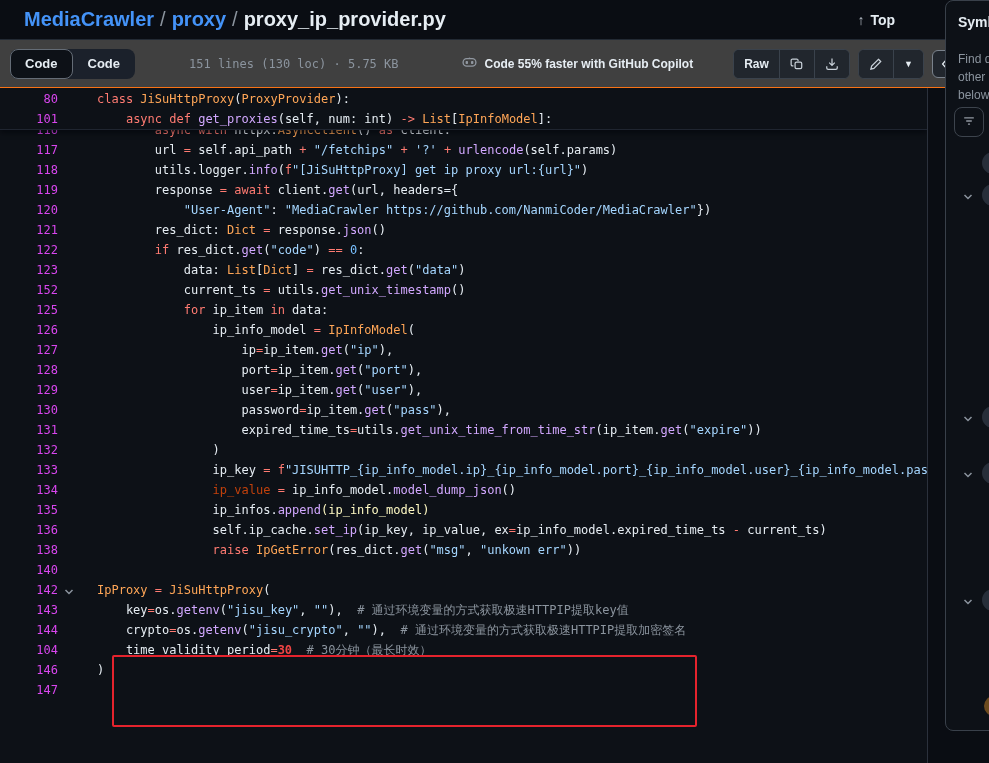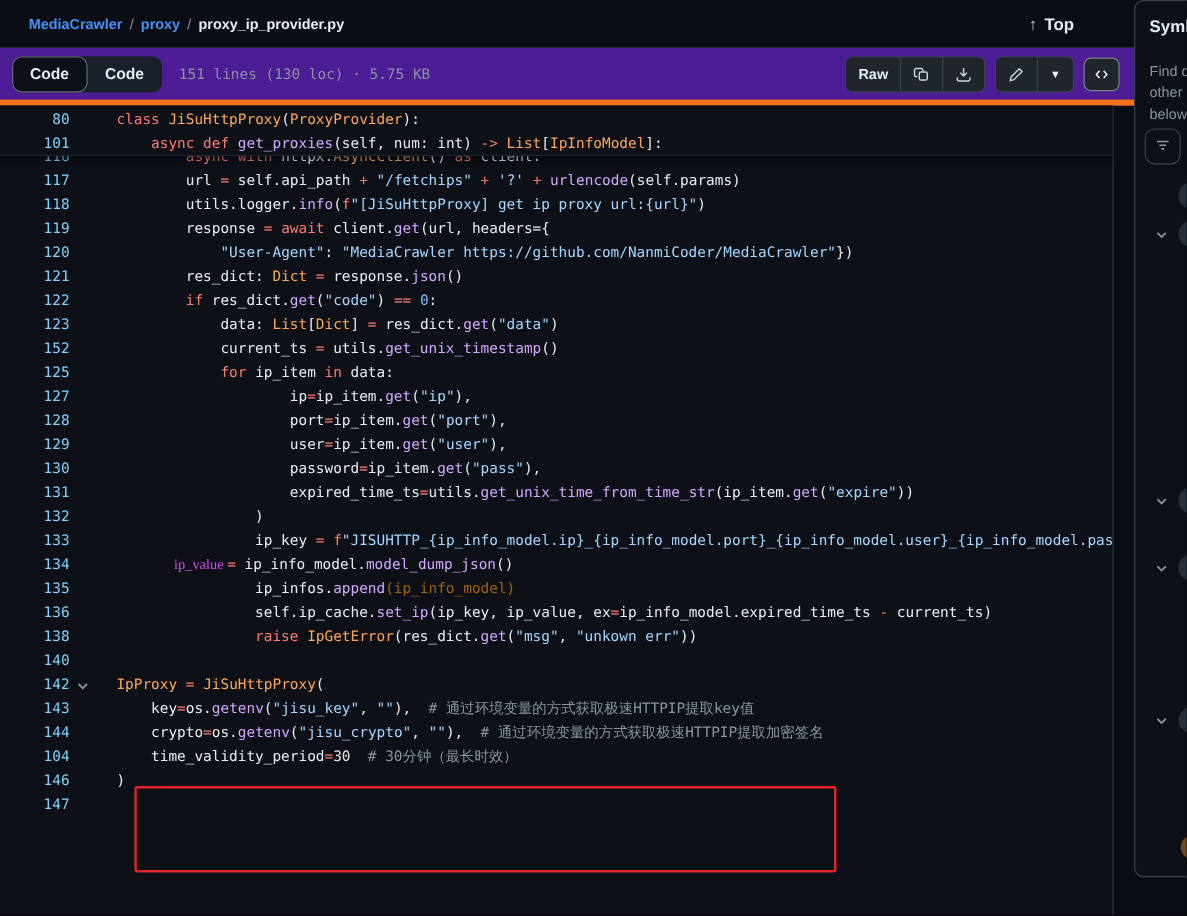--- a/index.html
+++ b/index.html
@@ -1,50 +1,50 @@
 <!DOCTYPE html>
 <html><head>
 <meta charset="utf-8">
 <style>
   html,body{margin:0;padding:0;background:#05070c;}
   .stage{position:relative;width:989px;height:763px;overflow:hidden;background:#0a0d13;
          font-family:"Liberation Sans","DejaVu Sans",sans-serif;color:#e6edf3;}
   
   .breadcrumb-row{position:absolute;top:0;left:0;width:945px;height:40px;box-sizing:border-box;
     border-bottom:1px solid #232a34;display:flex;align-items:center;padding:0 16px 0 24px;background:#0a0d13;}
-  .crumbs{font-size:12px;font-weight:600;white-space:nowrap;}
+  .crumbs{font-size:20px;font-weight:600;white-space:nowrap;}
   .crumbs a{color:#4493f8;text-decoration:none;cursor:pointer;}
   .crumbs .sep{color:#8b949e;font-weight:400;padding:0 6px;}
   .crumbs .file{color:#e6edf3;font-weight:700;}
   .top-link{margin-left:auto;margin-right:28px;display:flex;align-items:center;gap:6px;background:none;border:none;
     color:#e6edf3;font-size:14px;font-weight:600;cursor:pointer;font-family:inherit;}
   .top-link .arrow{color:#b7bfc8;font-size:14px;}
   .toolbar-row{position:absolute;top:40px;left:0;width:945px;height:48px;box-sizing:border-box;
-    border-bottom:5px solid #f97316;display:flex;align-items:center;padding:0 12px 0 10px;background:#4c1d95;}
+    border-bottom:1px solid #f97316;display:flex;align-items:center;padding:0 12px 0 10px;background:#404040;gap:40px;}
   .seg{display:flex;align-items:center;background:#1b212b;border-radius:8px;height:30px;}
   .seg-btn{height:30px;box-sizing:border-box;padding:0 14px;border-radius:8px;border:1px solid transparent;
     background:transparent;color:#e6edf3;font-size:13px;font-weight:600;cursor:pointer;font-family:inherit;}
   .seg-btn.active{background:#0d1117;border-color:#646c76;}
   .meta{margin-left:14px;font-family:"DejaVu Sans Mono",monospace;font-size:12px;color:#8b949e;white-space:nowrap;}
   .copilot{margin-left:22px;display:flex;align-items:center;gap:7px;font-size:12px;font-weight:700;color:#e6edf3;white-space:nowrap;}
   .tb-right{margin-left:auto;display:flex;align-items:center;gap:8px;}
   .btn-group{display:flex;align-items:stretch;height:28px;border:1px solid #3a424c;border-radius:6px;overflow:hidden;background:#21262d;}
   .gbtn{display:flex;align-items:center;justify-content:center;background:#21262d;border:none;color:#e6edf3;
     font-size:12px;font-weight:600;cursor:pointer;padding:0 10px;font-family:inherit;}
   .btn-group .gbtn + .gbtn{border-left:1px solid #3a424c;}
   .gbtn svg{display:block;}
   .solo{height:28px;box-sizing:border-box;border:1px solid #7a828c;border-radius:6px;background:#21262d;padding:0 7px;}
   .caret{font-size:9px;color:#e6edf3;}
   
   .code-area{position:absolute;top:88px;left:0;width:928px;height:675px;background:#0d1117;
     border-right:1px solid #2b313c;box-sizing:border-box;overflow:hidden;}
   .lines{position:absolute;top:32px;left:0;width:100%;}
   .code-row{height:20px;line-height:20px;font-family:"DejaVu Sans Mono",monospace;font-size:12px;
     white-space:pre;position:relative;padding-left:97px;color:#e6edf3;overflow:hidden;}
-  .ln{position:absolute;left:0;top:0;width:58px;text-align:right;color:#7dd3fc;cursor:pointer;}
+  .ln{position:absolute;left:0;top:0;width:58px;text-align:right;color:#d946ef;cursor:pointer;}
   .fold{position:absolute;left:63px;top:4px;width:12px;height:12px;cursor:pointer;}
   .sticky{position:absolute;top:0;left:0;width:100%;height:42px;box-sizing:border-box;background:#0d1117;
     border-bottom:1px solid #1f2530;box-shadow:0 3px 5px rgba(1,4,9,.55);z-index:5;padding-top:1px;}
   .red-box{position:absolute;left:112px;top:567px;width:581px;height:68px;border:2px solid #e5232d;
     border-radius:2px;z-index:7;pointer-events:none;}
   
   .symbols-panel{position:absolute;left:945px;top:0;width:340px;height:731px;box-sizing:border-box;
     background:#0d1117;border:1px solid #39404a;border-radius:8px;overflow:hidden;z-index:2;}
   .symbols-panel h3{margin:13px 0 0 12px;font-size:14px;font-weight:700;color:#e6edf3;}
   .sym-desc{position:absolute;top:49px;left:12px;font-size:12px;line-height:18px;color:#8b949e;}
@@ -70,20 +70,33 @@
       <span>Top</span>
     </button>
   </div>
 
   <div class="toolbar-row">
     <div class="seg">
       <button class="seg-btn active">Code</button>
       <button class="seg-btn">Code</button>
     </div>
     <span class="meta">151 lines (130 loc) · 5.75 KB</span>
+    <div class="copilot">
+      <span>
+        <svg width="17" height="16" viewBox="0 0 16 16">
+            <g fill="none" stroke="#9198a1" stroke-width="1.3">
+          <rect x="1.6" y="4.6" width="12.8" height="7.6" rx="3.6"></rect>
+          <rect x="4.1" y="7" width="2.4" height="3" rx="0.8" fill="#9198a1" stroke="none"></rect>
+          <rect x="9.5" y="7" width="2.4" height="3" rx="0.8" fill="#9198a1" stroke="none"></rect>
+          <path d="M8 4.6v-1"></path>
+            </g>
+          </svg>
+      </span>
+      <span>Code 55% faster with GitHub Copilot</span>
+    </div>
     <div class="tb-right">
       <div class="btn-group">
         <button class="gbtn">Raw</button>
         <button class="gbtn" title="">
           <span>
             <svg width="14" height="14" viewBox="0 0 16 16" fill="none" stroke="#c9d1d9" stroke-width="1.4">
               <rect x="5.8" y="5.8" width="7.6" height="7.6" rx="1.6"></rect>
               <path d="M3.9 10.2h-1a1.6 1.6 0 0 1-1.6-1.6V3.9a1.6 1.6 0 0 1 1.6-1.6h4.7a1.6 1.6 0 0 1 1.6 1.6v1"></path>
             </svg>
           </span>
@@ -124,38 +137,39 @@
         <div class="code-row"><span class="ln">116</span><span style="color: rgb(230, 237, 243);">        </span><span style="color: rgb(255, 123, 114);">async with</span><span style="color: rgb(230, 237, 243);"> httpx.</span><span style="color: rgb(255, 166, 87);">AsyncClient</span><span style="color: rgb(230, 237, 243);">() </span><span style="color: rgb(255, 123, 114);">as</span><span style="color: rgb(230, 237, 243);"> client:</span></div>
         <div class="code-row"><span class="ln">117</span><span style="color: rgb(230, 237, 243);">        url </span><span style="color: rgb(255, 123, 114);">=</span><span style="color: rgb(230, 237, 243);"> self.api_path </span><span style="color: rgb(255, 123, 114);">+</span><span style="color: rgb(230, 237, 243);"> </span><span style="color: rgb(165, 214, 255);">"/fetchips"</span><span style="color: rgb(230, 237, 243);"> </span><span style="color: rgb(255, 123, 114);">+</span><span style="color: rgb(230, 237, 243);"> </span><span style="color: rgb(165, 214, 255);">'?'</span><span style="color: rgb(230, 237, 243);"> </span><span style="color: rgb(255, 123, 114);">+</span><span style="color: rgb(230, 237, 243);"> </span><span style="color: rgb(210, 168, 255);">urlencode</span><span style="color: rgb(230, 237, 243);">(self.params)</span></div>
         <div class="code-row"><span class="ln">118</span><span style="color: rgb(230, 237, 243);">        utils.logger.</span><span style="color: rgb(210, 168, 255);">info</span><span style="color: rgb(230, 237, 243);">(</span><span style="color: rgb(255, 123, 114);">f</span><span style="color: rgb(165, 214, 255);">"[JiSuHttpProxy] get ip proxy url:{url}"</span><span style="color: rgb(230, 237, 243);">)</span></div>
         <div class="code-row"><span class="ln">119</span><span style="color: rgb(230, 237, 243);">        response </span><span style="color: rgb(255, 123, 114);">=</span><span style="color: rgb(230, 237, 243);"> </span><span style="color: rgb(255, 123, 114);">await</span><span style="color: rgb(230, 237, 243);"> client.</span><span style="color: rgb(210, 168, 255);">get</span><span style="color: rgb(230, 237, 243);">(url, headers={</span></div>
         <div class="code-row"><span class="ln">120</span><span style="color: rgb(230, 237, 243);">            </span><span style="color: rgb(165, 214, 255);">"User-Agent"</span><span style="color: rgb(230, 237, 243);">: </span><span style="color: rgb(165, 214, 255);">"MediaCrawler https://github.com/NanmiCoder/MediaCrawler"</span><span style="color: rgb(230, 237, 243);">})</span></div>
         <div class="code-row"><span class="ln">121</span><span style="color: rgb(230, 237, 243);">        res_dict: </span><span style="color: rgb(255, 166, 87);">Dict</span><span style="color: rgb(230, 237, 243);"> </span><span style="color: rgb(255, 123, 114);">=</span><span style="color: rgb(230, 237, 243);"> response.</span><span style="color: rgb(210, 168, 255);">json</span><span style="color: rgb(230, 237, 243);">()</span></div>
         <div class="code-row"><span class="ln">122</span><span style="color: rgb(230, 237, 243);">        </span><span style="color: rgb(255, 123, 114);">if</span><span style="color: rgb(230, 237, 243);"> res_dict.</span><span style="color: rgb(210, 168, 255);">get</span><span style="color: rgb(230, 237, 243);">(</span><span style="color: rgb(165, 214, 255);">"code"</span><span style="color: rgb(230, 237, 243);">) </span><span style="color: rgb(255, 123, 114);">==</span><span style="color: rgb(230, 237, 243);"> </span><span style="color: rgb(121, 192, 255);">0</span><span style="color: rgb(230, 237, 243);">:</span></div>
         <div class="code-row"><span class="ln">123</span><span style="color: rgb(230, 237, 243);">            data: </span><span style="color: rgb(255, 166, 87);">List</span><span style="color: rgb(230, 237, 243);">[</span><span style="color: rgb(255, 166, 87);">Dict</span><span style="color: rgb(230, 237, 243);">] </span><span style="color: rgb(255, 123, 114);">=</span><span style="color: rgb(230, 237, 243);"> res_dict.</span><span style="color: rgb(210, 168, 255);">get</span><span style="color: rgb(230, 237, 243);">(</span><span style="color: rgb(165, 214, 255);">"data"</span><span style="color: rgb(230, 237, 243);">)</span></div>
         <div class="code-row"><span class="ln">152</span><span style="color: rgb(230, 237, 243);">            current_ts </span><span style="color: rgb(255, 123, 114);">=</span><span style="color: rgb(230, 237, 243);"> utils.</span><span style="color: rgb(210, 168, 255);">get_unix_timestamp</span><span style="color: rgb(230, 237, 243);">()</span></div>
         <div class="code-row"><span class="ln">125</span><span style="color: rgb(230, 237, 243);">            </span><span style="color: rgb(255, 123, 114);">for</span><span style="color: rgb(230, 237, 243);"> ip_item </span><span style="color: rgb(255, 123, 114);">in</span><span style="color: rgb(230, 237, 243);"> data:</span></div>
+        <div class="code-row"><span class="ln">126</span><span style="color: rgb(230, 237, 243);">                ip_info_model </span><span style="color: rgb(255, 123, 114);">=</span><span style="color: rgb(230, 237, 243);"> </span><span style="color: rgb(255, 166, 87);">IpInfoModel</span><span style="color: rgb(230, 237, 243);">(</span></div>
         <div class="code-row"><span class="ln">127</span><span style="color: rgb(230, 237, 243);">                    ip</span><span style="color: rgb(255, 123, 114);">=</span><span style="color: rgb(230, 237, 243);">ip_item.</span><span style="color: rgb(210, 168, 255);">get</span><span style="color: rgb(230, 237, 243);">(</span><span style="color: rgb(165, 214, 255);">"ip"</span><span style="color: rgb(230, 237, 243);">),</span></div>
         <div class="code-row"><span class="ln">128</span><span style="color: rgb(230, 237, 243);">                    port</span><span style="color: rgb(255, 123, 114);">=</span><span style="color: rgb(230, 237, 243);">ip_item.</span><span style="color: rgb(210, 168, 255);">get</span><span style="color: rgb(230, 237, 243);">(</span><span style="color: rgb(165, 214, 255);">"port"</span><span style="color: rgb(230, 237, 243);">),</span></div>
         <div class="code-row"><span class="ln">129</span><span style="color: rgb(230, 237, 243);">                    user</span><span style="color: rgb(255, 123, 114);">=</span><span style="color: rgb(230, 237, 243);">ip_item.</span><span style="color: rgb(210, 168, 255);">get</span><span style="color: rgb(230, 237, 243);">(</span><span style="color: rgb(165, 214, 255);">"user"</span><span style="color: rgb(230, 237, 243);">),</span></div>
         <div class="code-row"><span class="ln">130</span><span style="color: rgb(230, 237, 243);">                    password</span><span style="color: rgb(255, 123, 114);">=</span><span style="color: rgb(230, 237, 243);">ip_item.</span><span style="color: rgb(210, 168, 255);">get</span><span style="color: rgb(230, 237, 243);">(</span><span style="color: rgb(165, 214, 255);">"pass"</span><span style="color: rgb(230, 237, 243);">),</span></div>
         <div class="code-row"><span class="ln">131</span><span style="color: rgb(230, 237, 243);">                    expired_time_ts</span><span style="color: rgb(255, 123, 114);">=</span><span style="color: rgb(230, 237, 243);">utils.</span><span style="color: rgb(210, 168, 255);">get_unix_time_from_time_str</span><span style="color: rgb(230, 237, 243);">(ip_item.</span><span style="color: rgb(210, 168, 255);">get</span><span style="color: rgb(230, 237, 243);">(</span><span style="color: rgb(165, 214, 255);">"expire"</span><span style="color: rgb(230, 237, 243);">))</span></div>
         <div class="code-row"><span class="ln">132</span><span style="color: rgb(230, 237, 243);">                )</span></div>
         <div class="code-row"><span class="ln">133</span><span style="color: rgb(230, 237, 243);">                ip_key </span><span style="color: rgb(255, 123, 114);">=</span><span style="color: rgb(230, 237, 243);"> </span><span style="color: rgb(255, 123, 114);">f</span><span style="color: rgb(165, 214, 255);">"JISUHTTP_{ip_info_model.ip}_{ip_info_model.port}_{ip_info_model.user}_{ip_info_model.password}"</span></div>
-        <div class="code-row"><span class="ln">134</span><span style="color: #d946ef; font-family: Liberation Serif, serif;">                ip_value </span><span style="color: rgb(255, 123, 114);">=</span><span style="color: rgb(230, 237, 243);"> ip_info_model.</span><span style="color: rgb(210, 168, 255);">model_dump_json</span><span style="color: rgb(230, 237, 243);">()</span></div>
-        <div class="code-row"><span class="ln">135</span><span style="color: rgb(230, 237, 243);">                ip_infos.</span><span style="color: rgb(210, 168, 255);">append</span><span style="color: #a16207;">(ip_info_model)</span></div>
+        <div class="code-row"><span class="ln">134</span><span style="color: #c2410c;">                ip_value </span><span style="color: rgb(255, 123, 114);">=</span><span style="color: rgb(230, 237, 243);"> ip_info_model.</span><span style="color: rgb(210, 168, 255);">model_dump_json</span><span style="color: rgb(230, 237, 243);">()</span></div>
+        <div class="code-row"><span class="ln">135</span><span style="color: rgb(230, 237, 243);">                ip_infos.</span><span style="color: rgb(210, 168, 255);">append</span><span style="color: #fef9c3;">(ip_info_model)</span></div>
         <div class="code-row"><span class="ln">136</span><span style="color: rgb(230, 237, 243);">                self.ip_cache.</span><span style="color: rgb(210, 168, 255);">set_ip</span><span style="color: rgb(230, 237, 243);">(ip_key, ip_value, ex</span><span style="color: rgb(255, 123, 114);">=</span><span style="color: rgb(230, 237, 243);">ip_info_model.expired_time_ts </span><span style="color: rgb(255, 123, 114);">-</span><span style="color: rgb(230, 237, 243);"> current_ts)</span></div>
         <div class="code-row"><span class="ln">138</span><span style="color: rgb(230, 237, 243);">                </span><span style="color: rgb(255, 123, 114);">raise</span><span style="color: rgb(230, 237, 243);"> </span><span style="color: rgb(255, 166, 87);">IpGetError</span><span style="color: rgb(230, 237, 243);">(res_dict.</span><span style="color: rgb(210, 168, 255);">get</span><span style="color: rgb(230, 237, 243);">(</span><span style="color: rgb(165, 214, 255);">"msg"</span><span style="color: rgb(230, 237, 243);">, </span><span style="color: rgb(165, 214, 255);">"unkown err"</span><span style="color: rgb(230, 237, 243);">))</span></div>
         <div class="code-row"><span class="ln">140</span></div>
         <div class="code-row"><span class="ln">142</span><span class="fold"><svg width="12" height="12" viewBox="0 0 12 12">
               <path d="M2.5 4l3.5 3.5L9.5 4" fill="none" stroke="#8b949e" stroke-width="1.5"></path>
             </svg></span><span style="color: rgb(255, 166, 87);">IpProxy</span><span style="color: rgb(230, 237, 243);"> </span><span style="color: rgb(255, 123, 114);">=</span><span style="color: rgb(230, 237, 243);"> </span><span style="color: rgb(255, 166, 87);">JiSuHttpProxy</span><span style="color: rgb(230, 237, 243);">(</span></div>
         <div class="code-row"><span class="ln">143</span><span style="color: rgb(230, 237, 243);">    key</span><span style="color: rgb(255, 123, 114);">=</span><span style="color: rgb(230, 237, 243);">os.</span><span style="color: rgb(210, 168, 255);">getenv</span><span style="color: rgb(230, 237, 243);">(</span><span style="color: rgb(165, 214, 255);">"jisu_key"</span><span style="color: rgb(230, 237, 243);">, </span><span style="color: rgb(165, 214, 255);">""</span><span style="color: rgb(230, 237, 243);">),  </span><span style="color: rgb(139, 148, 158);"># 通过环境变量的方式获取极速HTTPIP提取key值</span></div>
         <div class="code-row"><span class="ln">144</span><span style="color: rgb(230, 237, 243);">    crypto</span><span style="color: rgb(255, 123, 114);">=</span><span style="color: rgb(230, 237, 243);">os.</span><span style="color: rgb(210, 168, 255);">getenv</span><span style="color: rgb(230, 237, 243);">(</span><span style="color: rgb(165, 214, 255);">"jisu_crypto"</span><span style="color: rgb(230, 237, 243);">, </span><span style="color: rgb(165, 214, 255);">""</span><span style="color: rgb(230, 237, 243);">),  </span><span style="color: rgb(139, 148, 158);"># 通过环境变量的方式获取极速HTTPIP提取加密签名</span></div>
-        <div class="code-row"><span class="ln">104</span><span style="color: rgb(230, 237, 243);">    time_validity_period</span><span style="color: rgb(255, 123, 114);">=</span><span style="color: #e5e5e5;">30</span><span style="color: rgb(230, 237, 243);">  </span><span style="color: rgb(139, 148, 158);"># 30分钟（最长时效）</span></div>
+        <div class="code-row"><span class="ln">104</span><span style="color: rgb(230, 237, 243);">    time_validity_period</span><span style="color: rgb(255, 123, 114);">=</span><span style="color: #ef4444; font-weight: bold;">30</span><span style="color: rgb(230, 237, 243);">  </span><span style="color: rgb(139, 148, 158);"># 30分钟（最长时效）</span></div>
         <div class="code-row"><span class="ln">146</span><span style="color: rgb(230, 237, 243);">)</span></div>
         <div class="code-row"><span class="ln">147</span></div>
       </div>
     <div id="sticky-lines" class="sticky">
         <div class="code-row"><span class="ln">80</span><span style="color: rgb(255, 123, 114);">class</span><span style="color: rgb(230, 237, 243);"> </span><span style="color: rgb(255, 166, 87);">JiSuHttpProxy</span><span style="color: rgb(230, 237, 243);">(</span><span style="color: rgb(255, 166, 87);">ProxyProvider</span><span style="color: rgb(230, 237, 243);">):</span></div>
         <div class="code-row"><span class="ln">101</span><span style="color: rgb(230, 237, 243);">    </span><span style="color: rgb(255, 123, 114);">async def</span><span style="color: rgb(230, 237, 243);"> </span><span style="color: rgb(210, 168, 255);">get_proxies</span><span style="color: rgb(230, 237, 243);">(self, num: int) </span><span style="color: rgb(255, 123, 114);">-&gt;</span><span style="color: rgb(230, 237, 243);"> </span><span style="color: rgb(255, 166, 87);">List</span><span style="color: rgb(230, 237, 243);">[</span><span style="color: rgb(255, 166, 87);">IpInfoModel</span><span style="color: rgb(230, 237, 243);">]:</span></div>
       </div>
     <div class="red-box" style="border-color: rgb(229, 35, 45);"></div>
   </div>
 

